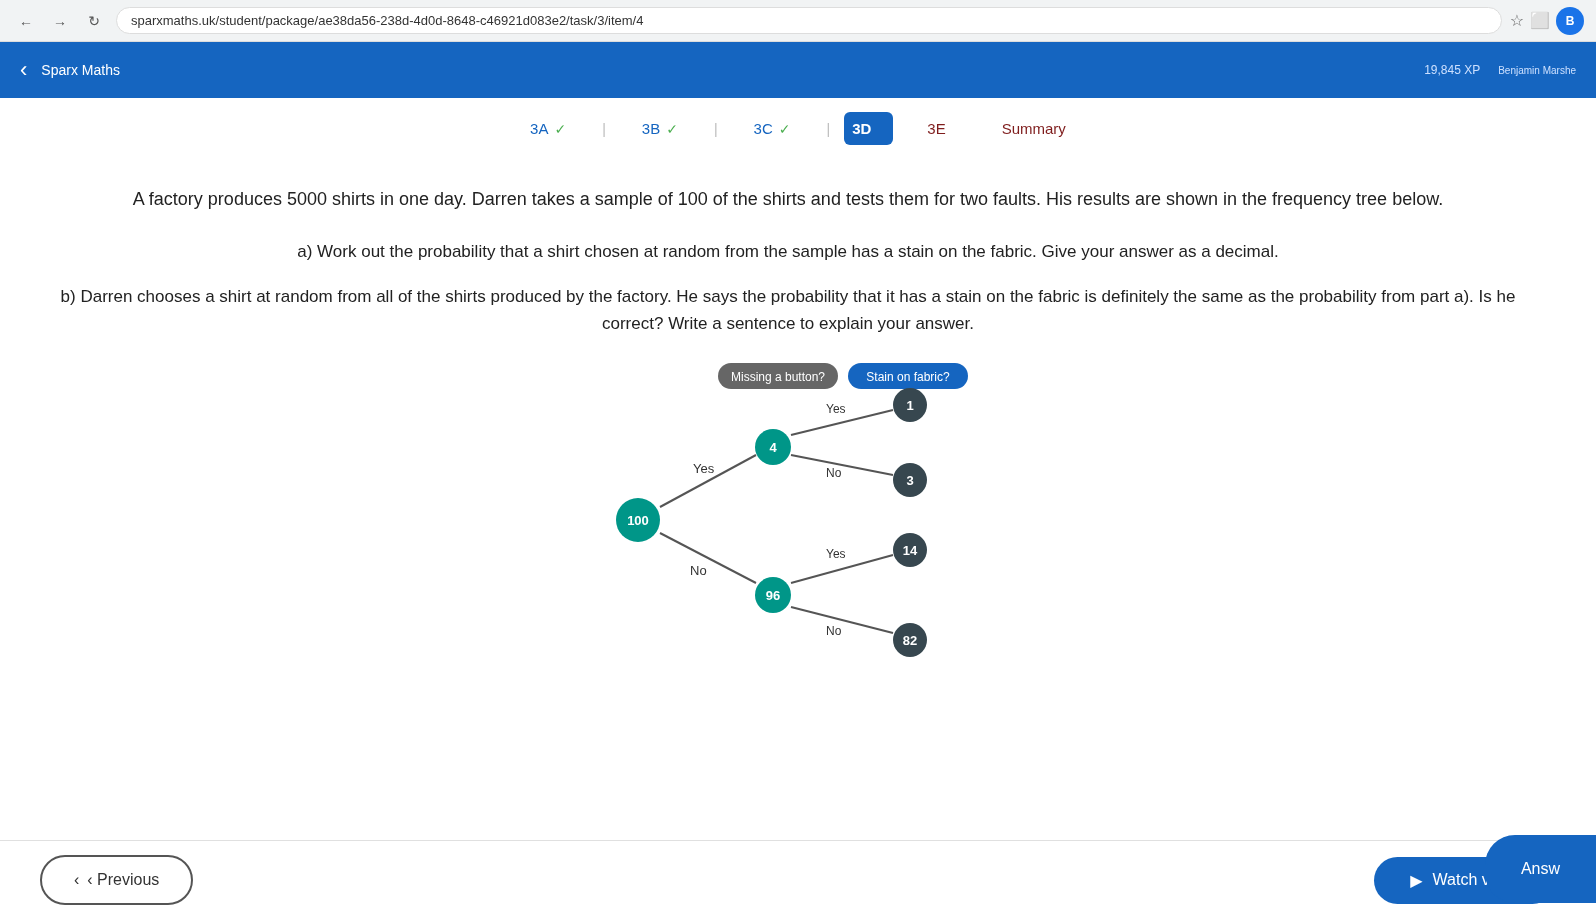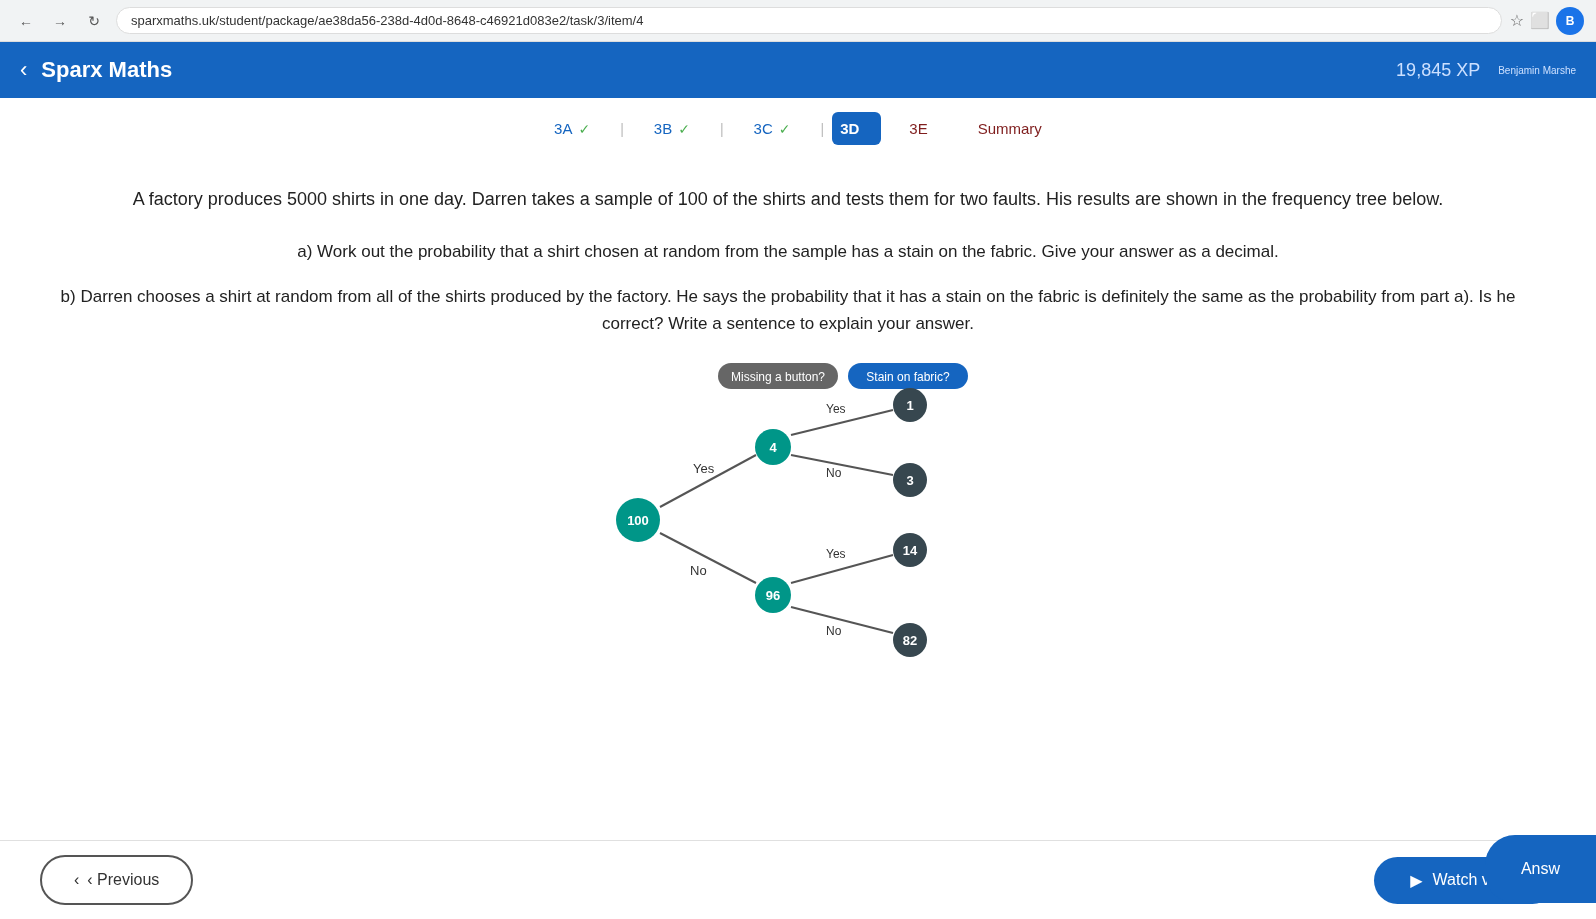--- a/index.html
+++ b/index.html
@@ -32,30 +32,30 @@
     
     .app-header {
       background: #1565c0;
       color: white;
       display: flex;
       align-items: center;
       padding: 0 20px;
       height: 56px;
     }
     .back-btn { color: white; background: none; border: none; font-size: 22px; cursor: pointer; margin-right: 14px; }
-    .app-title { font-size: 22px; font-weight: bold; flex: 1; }
-    .xp-info { font-size: 18px; color: #cce0ff; }
+    .app-title { font-size: 14px; font-weight: normal; flex: 1; }
+    .xp-info { font-size: 12px; color: #cce0ff; }
     .user-name { font-size: 10px; color: #cce0ff; margin-left: 18px; }
 
     
     .task-tabs {
       display: flex;
       justify-content: center;
       align-items: center;
-      gap: 6px;
+      gap: 12px;
       padding: 14px 0 10px 0;
       background: white;
     }
     .tab-item {
       padding: 8px 22px;
       font-size: 15px;
       font-weight: 500;
       border-radius: 6px;
       cursor: pointer;
       display: flex;

